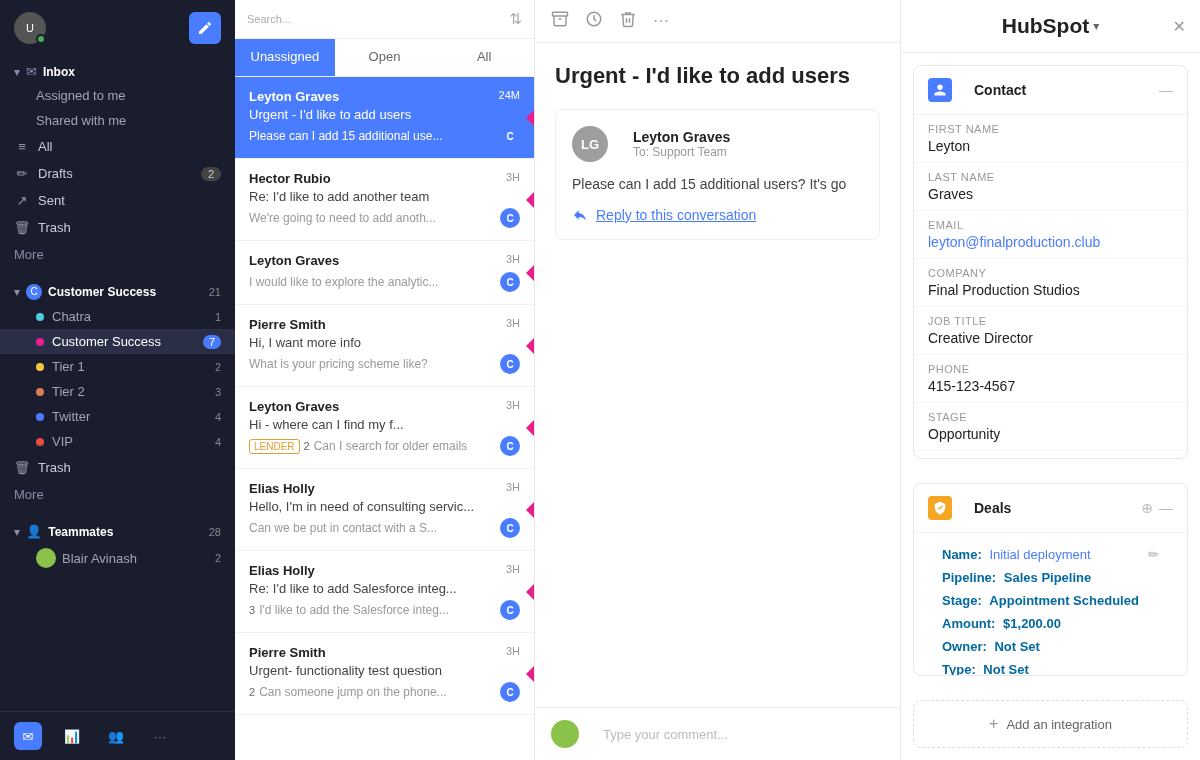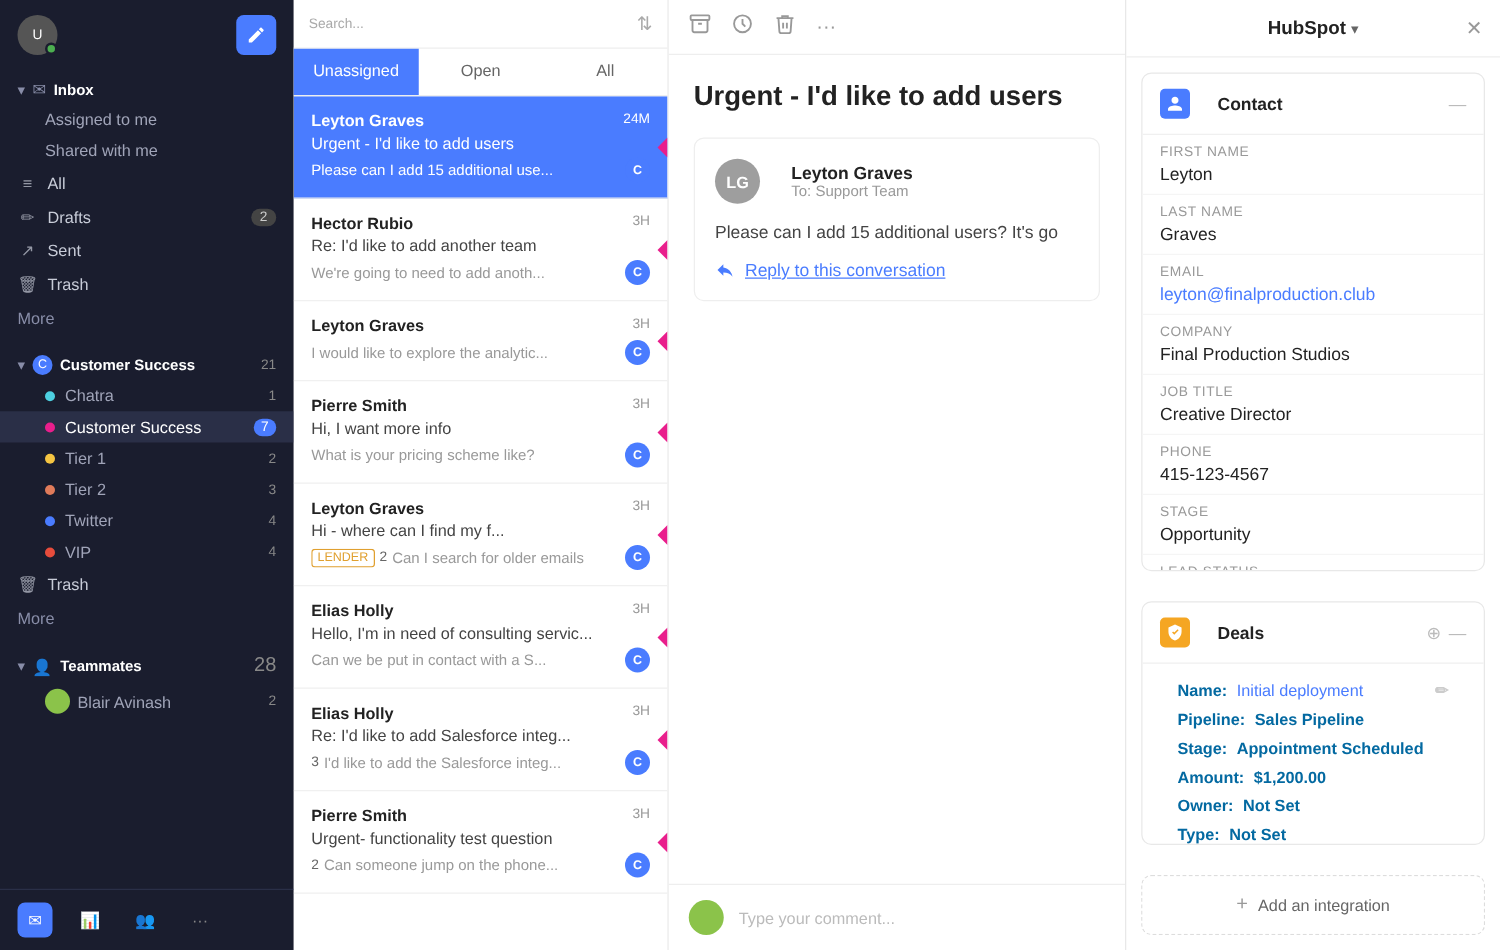--- a/index.html
+++ b/index.html
@@ -59,29 +59,29 @@
     .main-body { flex: 1; overflow-y: auto; padding: 20px 20px 0; }
     .thread-title { font-size: 22px; font-weight: 700; color: #222; margin-bottom: 20px; }
     .message-card { background: #fff; border: 1px solid #eee; border-radius: 8px; padding: 16px; margin-bottom: 16px; }
     .msg-header { display: flex; align-items: center; gap: 25px; margin-bottom: 12px; }
     .msg-avatar { width: 36px; height: 36px; border-radius: 50%; background: #bbb; display: flex; align-items: center; justify-content: center; font-size: 13px; font-weight: bold; color: white; flex-shrink: 0; }
     .msg-sender { font-weight: 600; font-size: 14px; color: #222; }
     .msg-to { font-size: 12px; color: #999; }
     .msg-body { font-size: 14px; color: #444; line-height: 1.5; }
     .reply-btn { display: flex; align-items: center; gap: 8px; color: #4a7cff; font-size: 14px; font-weight: 500; cursor: pointer; margin-top: 12px; text-decoration: underline; }
     .reply-btn svg { width: 16px; height: 16px; fill: #4a7cff; }
-    .main-footer { padding: 12px 16px; border-top: 1px solid #eee; display: flex; align-items: center; gap: 12px; }
+    .main-footer { padding: 12px 16px; border-top: 1px solid #eee; display: flex; align-items: center; gap: 24px; }
     .footer-avatar { width: 28px; height: 28px; border-radius: 50%; background: #8bc34a; flex-shrink: 0; }
     .comment-input { flex: 1; border: none; outline: none; font-size: 13px; color: #333; }
     .comment-input::placeholder { color: #bbb; }
 
     
     .right-panel { width: 300px; background: #fff; border-left: 1px solid #e8e8e8; display: flex; flex-direction: column; overflow-y: auto; flex-shrink: 0; }
     .rp-header { display: flex; align-items: center; justify-content: center; padding: 14px 16px; border-bottom: 1px solid #eee; position: relative; }
-    .rp-title { font-size: 15px; font-weight: 600; color: #222; }
+    .rp-title { font-size: 21px; font-weight: 600; color: #222; }
     .rp-dropdown { font-size: 12px; color: #666; margin-left: 4px; }
     .rp-close { position: absolute; right: 14px; top: 50%; transform: translateY(-50%); color: #999; cursor: pointer; font-size: 16px; }
     .rp-section { border: 1px solid #e8e8e8; border-radius: 8px; margin: 12px; overflow: hidden; }
     .rp-section-header { display: flex; align-items: center; padding: 12px 14px; border-bottom: 1px solid #f0f0f0; gap: 22px; }
     .rp-section-icon { width: 24px; height: 24px; border-radius: 4px; background: #4a7cff; display: flex; align-items: center; justify-content: center; }
     .rp-section-title { font-weight: 600; font-size: 14px; color: #222; flex: 1; }
     .rp-section-actions { display: flex; gap: 6px; }
     .rp-action-btn { color: #bbb; cursor: pointer; font-size: 14px; }
     .rp-field { padding: 8px 14px; border-bottom: 1px solid #f5f5f5; }
     .rp-field:last-child { border-bottom: none; }
@@ -189,21 +189,21 @@
       <span class="item-label">Trash</span>
     </div>
     <div class="sidebar-more">More</div>
   </div>
 
   <div class="sidebar-section">
     <div class="sidebar-section-header">
       <span>▾</span>
       <span style="font-size:13px;">👤</span>
       <span style="color:#fff;font-weight:600;flex:1;">Teammates</span>
-      <span style="font-size:16px;color:#888;">28</span>
+      <span style="font-size:11px;color:#888;">28</span>
     </div>
     <div class="sidebar-subitem">
       <div style="width:20px;height:20px;border-radius:50%;background:#8bc34a;margin-right:6px;flex-shrink:0;"></div>
       <span class="sub-label">Blair Avinash</span>
       <span class="sub-badge">2</span>
     </div>
   </div>
 
   <div class="sidebar-bottom">
     <div class="bottom-icon active">✉</div>

